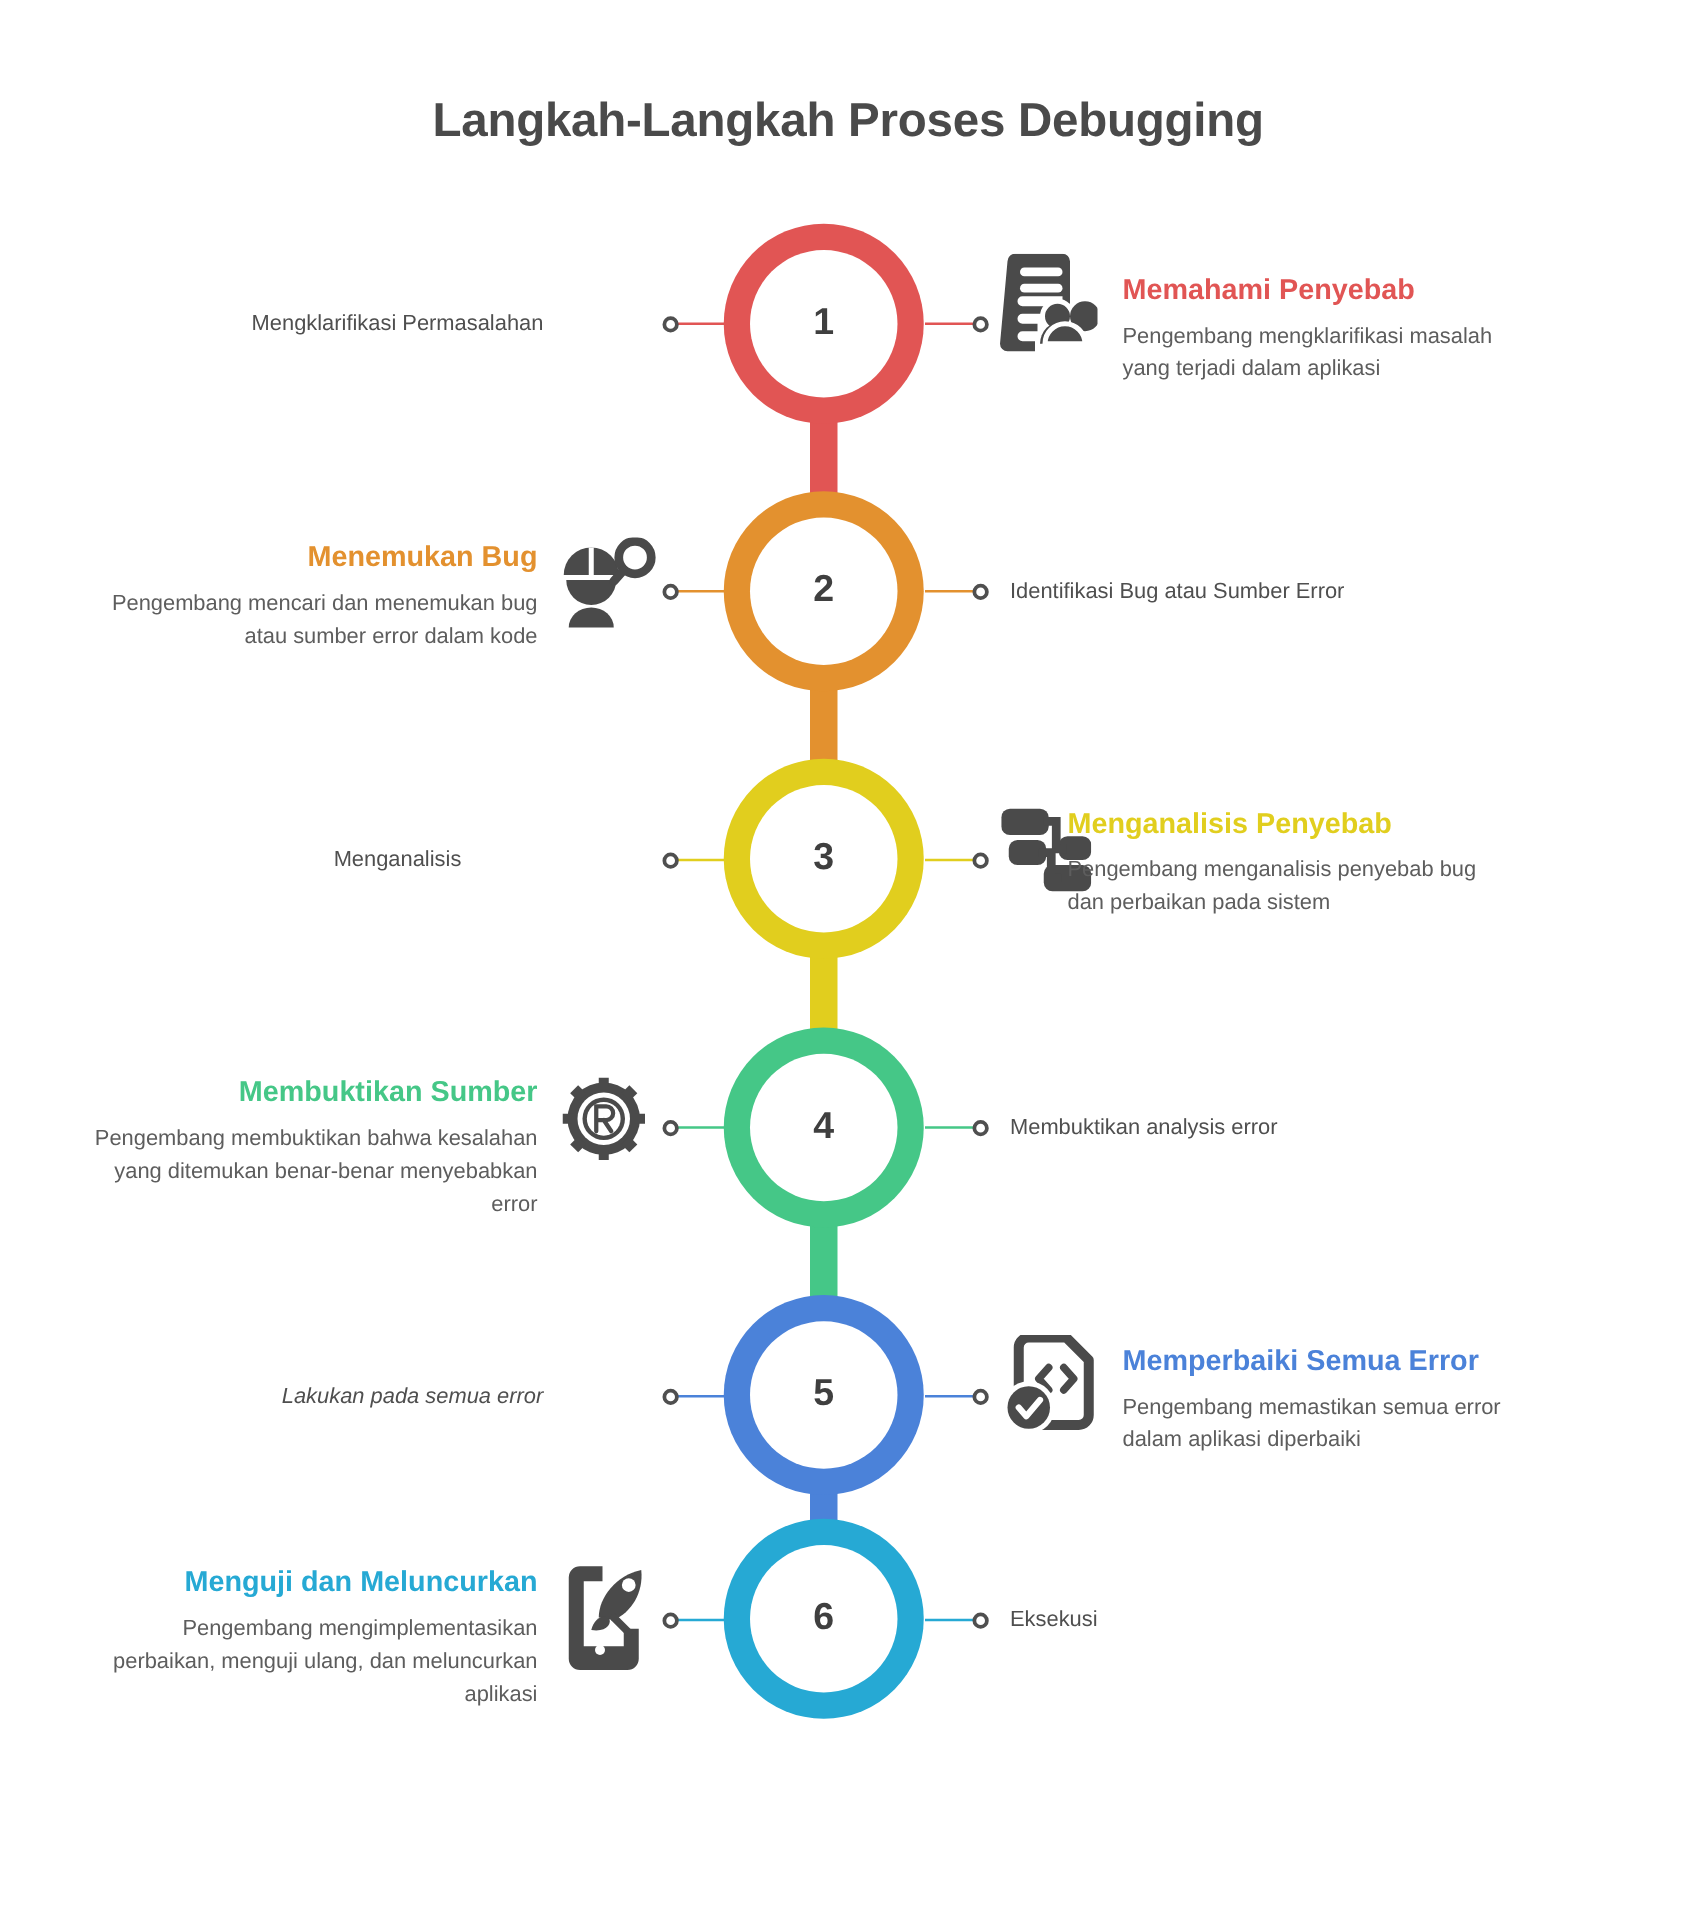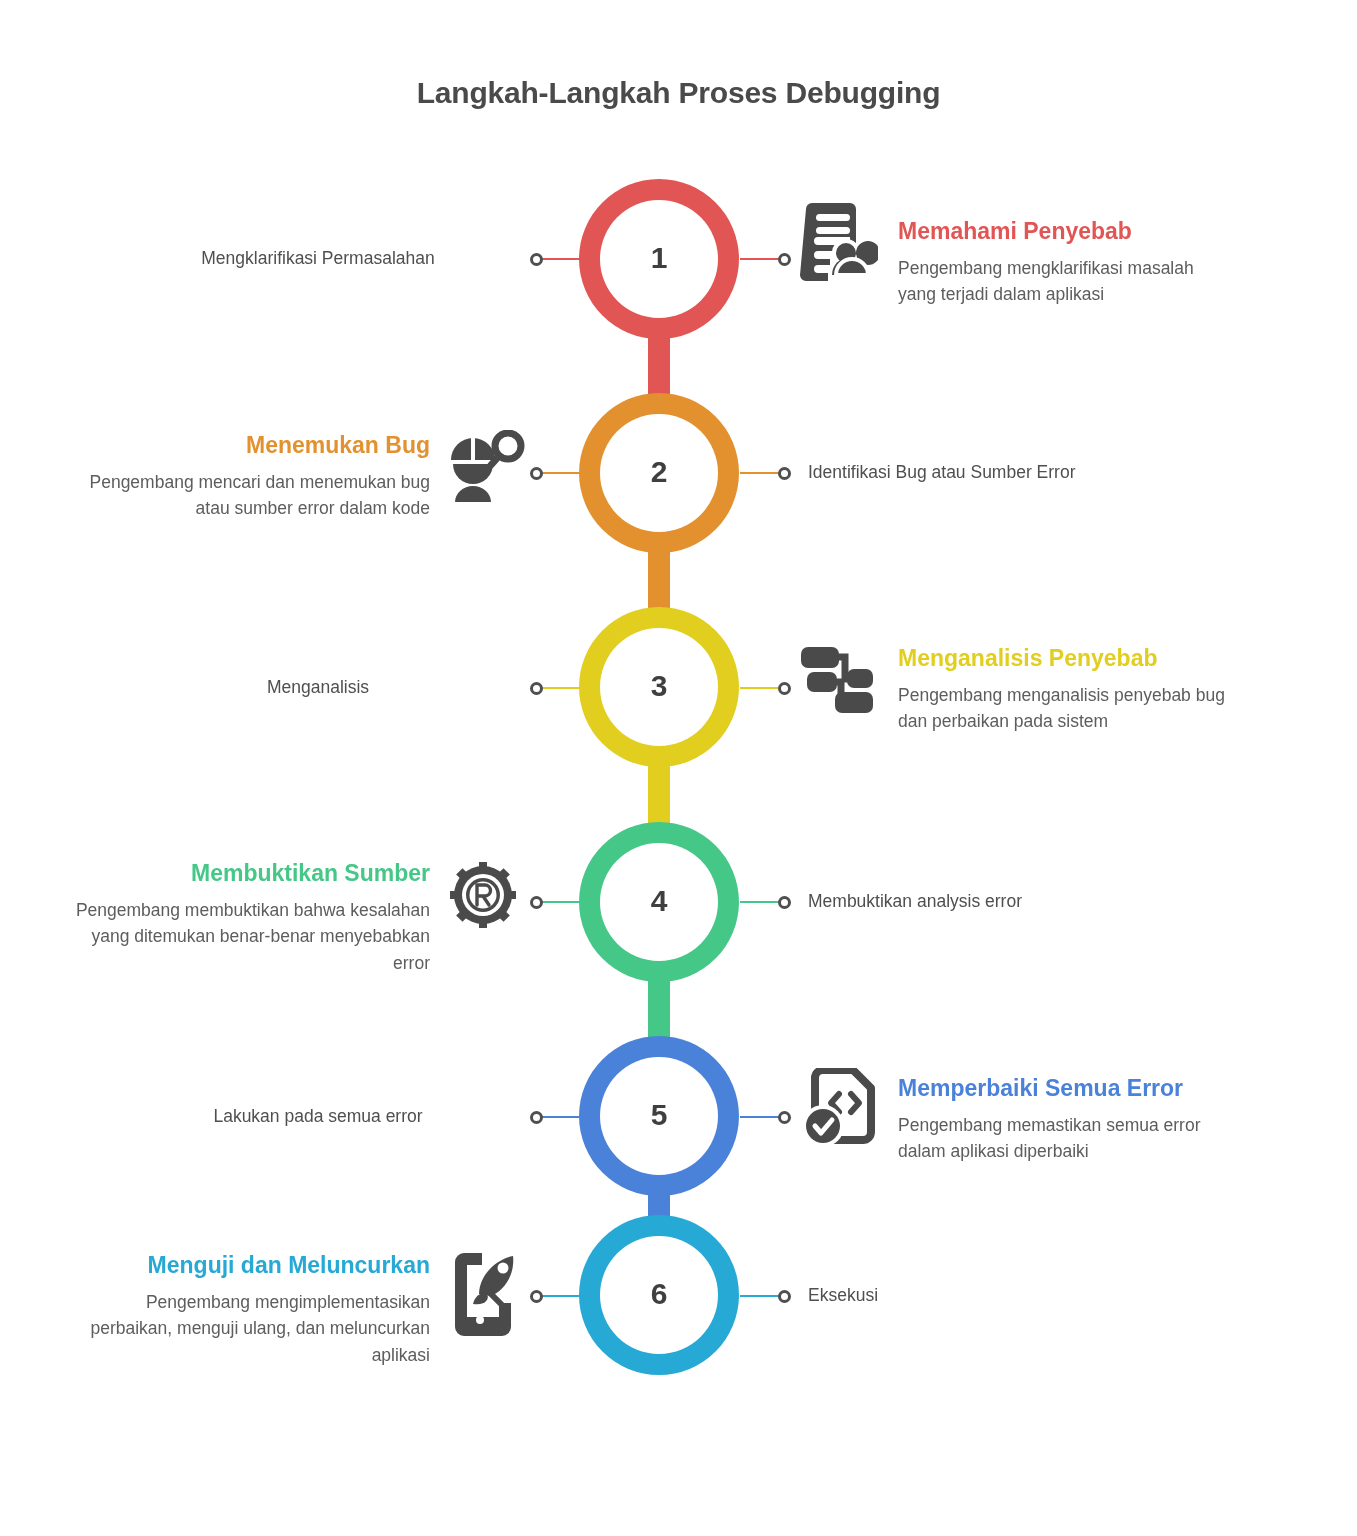--- a/index.html
+++ b/index.html
@@ -10,21 +10,21 @@
     font-family: "Liberation Sans", sans-serif;
     overflow: hidden;
   }
   #stage { position: relative; width: 1357px; height: 1536px; background:#fff; }
 
   .page-title {
     position: absolute;
     left: 0; top: 76px;
     width: 1357px;
     text-align: center;
-    font-size: 30px;
+    font-size: 38px;
     font-weight: bold;
     color: #4a4a4a;
     letter-spacing: -0.2px;
   }
 
   
   .spine { position:absolute; left:0; top:0; width:1357px; height:1536px; }
   .connector {
     position: absolute;
     width: 22px;
@@ -185,21 +185,21 @@
     <svg width="72" height="70" viewBox="0 0 72 70">
       <rect x="0" y="2" width="38" height="21" rx="7" fill="#4a4a4a"></rect>
       <rect x="46" y="24" width="26" height="19" rx="7" fill="#4a4a4a"></rect>
       <rect x="6" y="27" width="30" height="20" rx="7" fill="#4a4a4a"></rect>
       <rect x="34" y="47" width="38" height="21" rx="7" fill="#4a4a4a"></rect>
       <path d="M34 12 h10 v22 h8" fill="none" stroke="#4a4a4a" stroke-width="7"></path>
       <path d="M30 37 h10 v20 h8" fill="none" stroke="#4a4a4a" stroke-width="7"></path>
     </svg>
   </div>
 
-  <div class="block right" style="left:898px;top:645px;width:330px;">
+  <div class="block right" style="left:854px;top:645px;width:330px;">
     <div class="head" style="color:#E1CE1E;">Menganalisis Penyebab</div>
     <div class="desc">Pengembang menganalisis penyebab bug dan perbaikan pada sistem</div>
   </div>
 
   <div class="leader" style="left:536px;top:901px;width:44px;background:#45C787;"></div>
   <div class="dot" style="left:530px;top:896px;"></div>
 
   <div class="icon" style="left:450px;top:862px;">
     <svg width="66" height="66" viewBox="0 0 66 66">
       <g fill="#4a4a4a">
@@ -224,21 +224,21 @@
   <div class="dot" style="left:778px;top:896px;"></div>
   <div class="short-label r" style="left:808px;top:891px;width:420px;">Membuktikan analysis error</div>
 
   <div class="block left" style="left:60px;top:860px;width:370px;">
     <div class="head" style="color:#45C787;">Membuktikan Sumber</div>
     <div class="desc">Pengembang membuktikan bahwa kesalahan yang ditemukan benar-benar menyebabkan error</div>
   </div>
 
   <div class="leader" style="left:536px;top:1116px;width:44px;background:#4B82D9;"></div>
   <div class="dot" style="left:530px;top:1111px;"></div>
-  <div class="short-label l" style="left:120px;top:1106px;width:396px;">Lakukan pada semua error</div>
+  <div class="short-label l" style="left:132px;top:1106px;width:396px;font-style:italic;">Lakukan pada semua error</div>
 
   <div class="leader" style="left:740px;top:1116px;width:44px;background:#4B82D9;"></div>
   <div class="dot" style="left:778px;top:1111px;"></div>
 
   <div class="icon" style="left:803px;top:1068px;">
     <svg width="76" height="80" viewBox="0 0 76 80">
       <path d="M12 10 a8 8 0 0 1 8-8 h30 l18 18 v44 a8 8 0 0 1 -8 8 h-40 a8 8 0 0 1 -8 -8 z" fill="none" stroke="#4a4a4a" stroke-width="8" stroke-linejoin="round"></path>
       <path d="M36 26 l-8 9 8 9 M48 26 l8 9 -8 9" fill="none" stroke="#4a4a4a" stroke-width="6" stroke-linecap="round" stroke-linejoin="round"></path>
       <circle cx="20" cy="58" r="21" fill="#fff"></circle>
       <circle cx="20" cy="58" r="17" fill="#4a4a4a"></circle>

